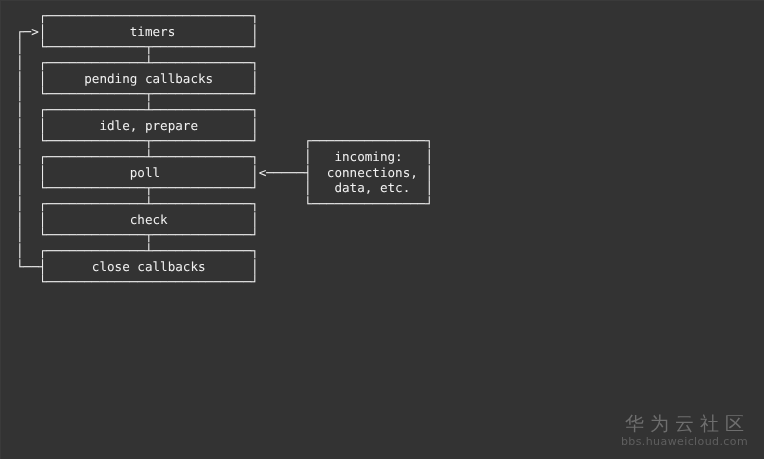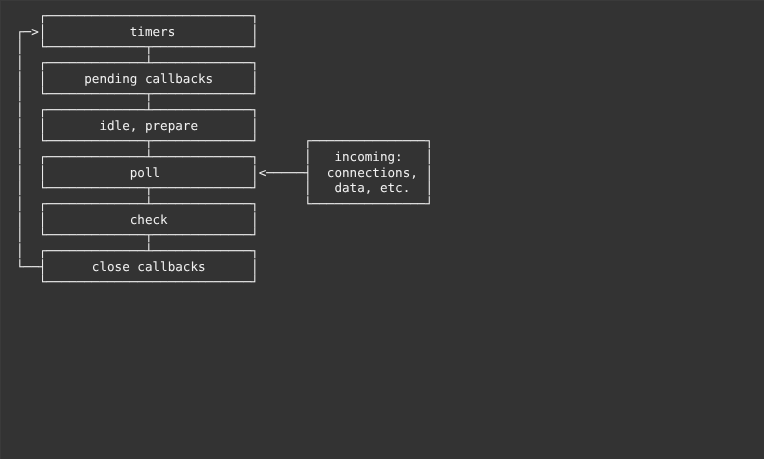--- a/index.html
+++ b/index.html
@@ -79,14 +79,18 @@
 │  ┌─────────────┴─────────────┐      │   incoming:   │
 │  │           poll            │&lt;─────┤  connections, │
 │  └─────────────┬─────────────┘      │   data, etc.  │
 │  ┌─────────────┴─────────────┐      └───────────────┘
 │  │           check           │
 │  └─────────────┬─────────────┘
 │  ┌─────────────┴─────────────┐
 └──┤      close callbacks      │
    └───────────────────────────┘</pre>
 
+  <div id="watermark">
+    <span class="wm-cn">华为云社区</span>
+    <span class="wm-url">bbs.huaweicloud.com</span>
+  </div>
 
 </div>
 
 </body></html>

